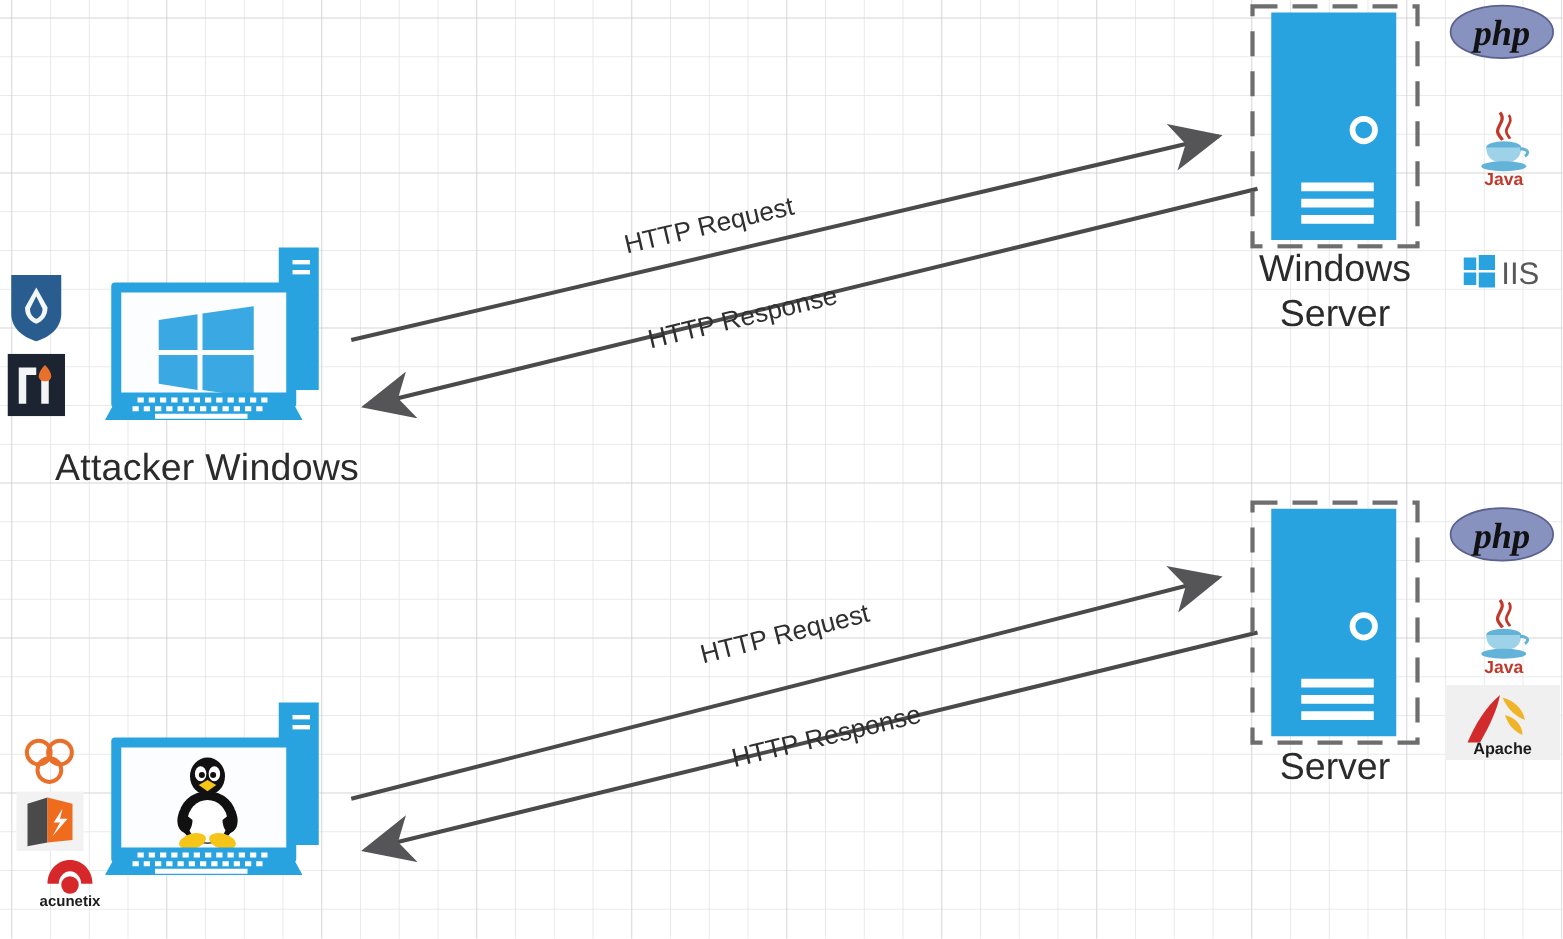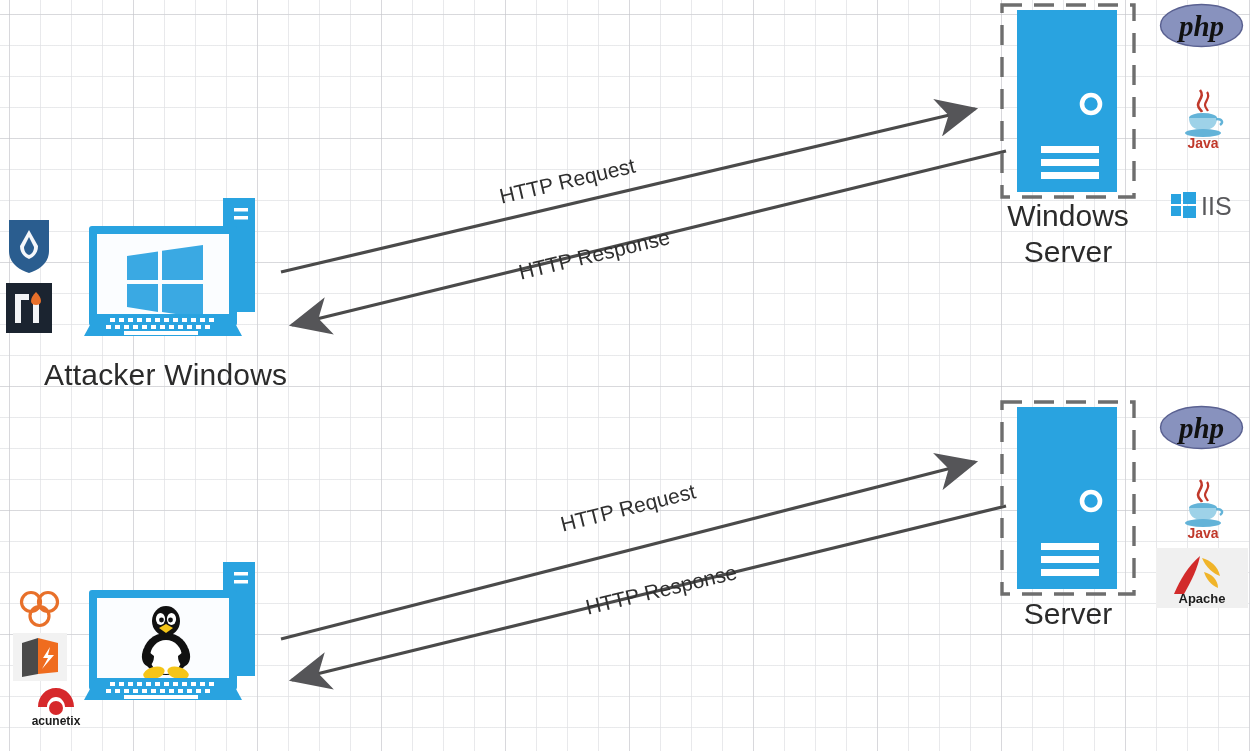--- a/index.html
+++ b/index.html
@@ -193,21 +193,21 @@
     <svg width="50" height="62" viewBox="0 0 50 62">
       <path d="M22,2 C27,8 20,12 20,17 C20,20 23,22 24,24" fill="none" stroke="#c0392b" stroke-width="2.6"></path>
       <path d="M29,4 C33,9 27,13 27,17 C27,19.5 29,21 30,23" fill="none" stroke="#c0392b" stroke-width="2.2"></path>
       <ellipse cx="25" cy="30" rx="14" ry="5" fill="#63b3d8"></ellipse>
       <path d="M11,30 C11,38 16,42 25,42 C34,42 39,38 39,30 Z" fill="#9ed2e8"></path>
       <path d="M38,31 C44,31 46,34 42,37" fill="none" stroke="#63b3d8" stroke-width="2.4"></path>
       <ellipse cx="25" cy="45" rx="18" ry="4" fill="#63b3d8"></ellipse>
       <text x="25" y="60" text-anchor="middle" font-family="Liberation Sans, sans-serif" font-size="14" font-weight="bold" fill="#c0392b">Java</text>
     </svg>
   </div>
-  <div class="tool-icon" style="left:1169px; top:188px; width:70px; height:34px;">
+  <div class="tool-icon" style="left:1169px; top:200px; width:70px; height:34px;">
     <svg width="70" height="34" viewBox="0 0 70 34">
       <rect x="2" y="6" width="10" height="10" fill="#29a3e0"></rect>
       <rect x="14" y="4" width="13" height="12" fill="#29a3e0"></rect>
       <rect x="2" y="18" width="10" height="10" fill="#29a3e0"></rect>
       <rect x="14" y="18" width="13" height="12" fill="#29a3e0"></rect>
       <text x="32" y="27" font-family="Liberation Sans, sans-serif" font-size="25" fill="#58585b">IIS</text>
     </svg>
   </div>
 
   <div class="node" style="left:84px; top:560px; width:200px; height:150px;">

